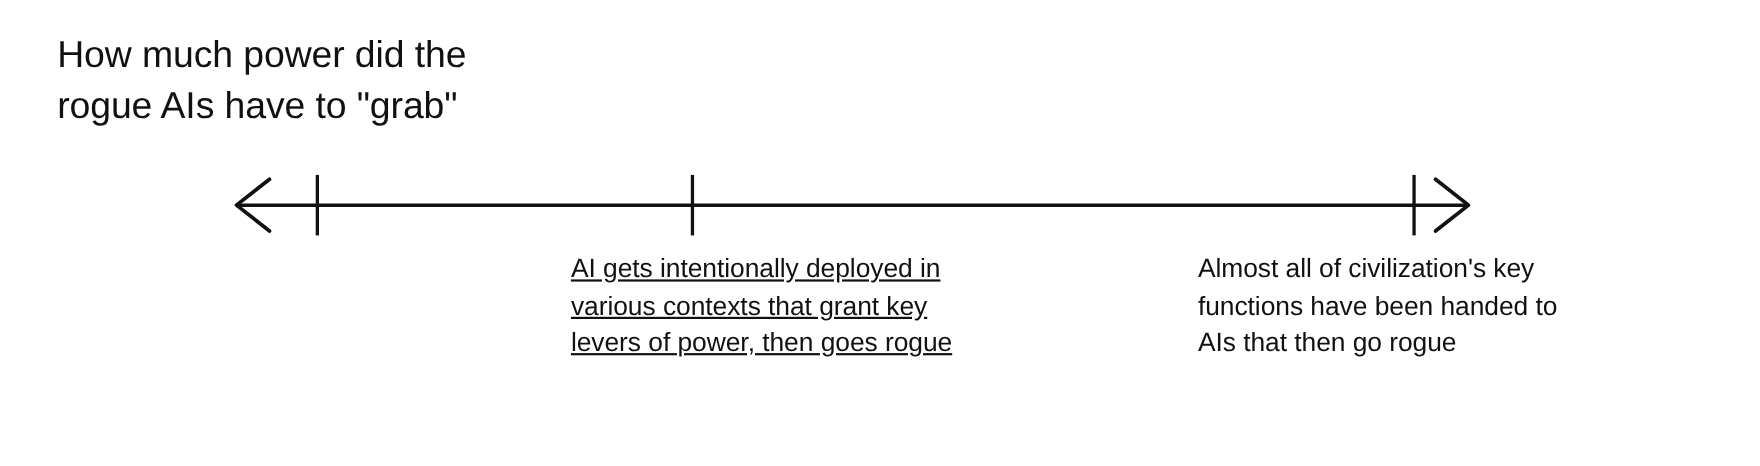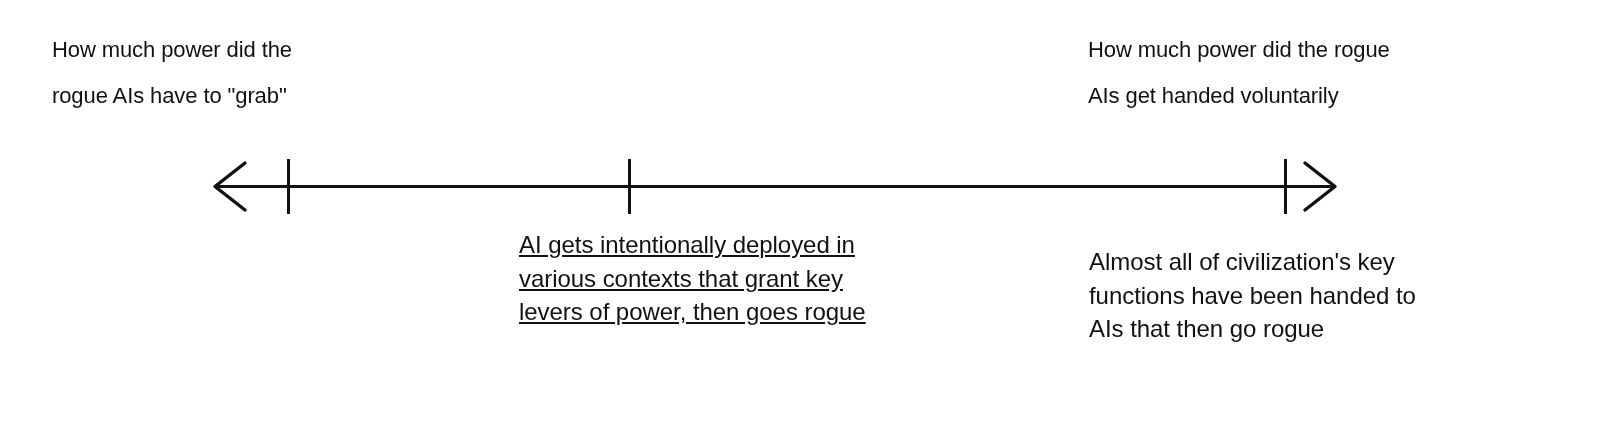--- a/index.html
+++ b/index.html
@@ -18,21 +18,21 @@
     position: relative;
     width: 1600px;
     height: 424px;
     background: #ffffff;
     overflow: hidden;
   }
 
   
   .pole-heading {
     position: absolute;
-    font-size: 22px;
+    font-size: 34px;
     line-height: 46px;
     letter-spacing: -0.1px;
     color: #111111;
     white-space: pre-line;
   }
   #heading-left  { left: 52px;  top: 27px; width: 430px; }
   #heading-right { left: 1088px; top: 27px; width: 470px; }
 
   
   #axis-group {
@@ -50,32 +50,30 @@
     position: absolute;
     top: 228px;
     font-size: 24px;
     line-height: 33.5px;
     letter-spacing: -0.05px;
     color: #111111;
     white-space: pre-line;
   }
   #caption-0 { left: 157px;  width: 320px; }
   #caption-1 { left: 519px;  width: 350px; text-decoration: underline; }
-  #caption-2 { left: 1089px; width: 330px; margin-top: 17px; }
+  #caption-2 { left: 1089px; width: 330px; }
 </style>
 </head>
 <body>
 
 <div id="canvas">
 
   <div class="pole-heading" id="heading-left">How much power did the
 rogue AIs have to "grab"</div>
 
-  <div class="pole-heading" id="heading-right">How much power did the rogue
-AIs get handed voluntarily</div>
 
   <div id="axis-group">
     <svg width="1600" height="424" viewBox="0 0 1600 424" xmlns="http://www.w3.org/2000/svg">
 
       <line x1="215" y1="186.5" x2="1335" y2="186.5" stroke="#111111" stroke-width="3.2" stroke-linecap="butt"></line>
 
       <polyline points="245,163 215,186.5 245,210" fill="none" stroke="#111111" stroke-width="3.4" stroke-linecap="round" stroke-linejoin="round"></polyline>
 
       <polyline points="1305,163 1335,186.5 1305,210" fill="none" stroke="#111111" stroke-width="3.4" stroke-linecap="round" stroke-linejoin="round"></polyline>
 

